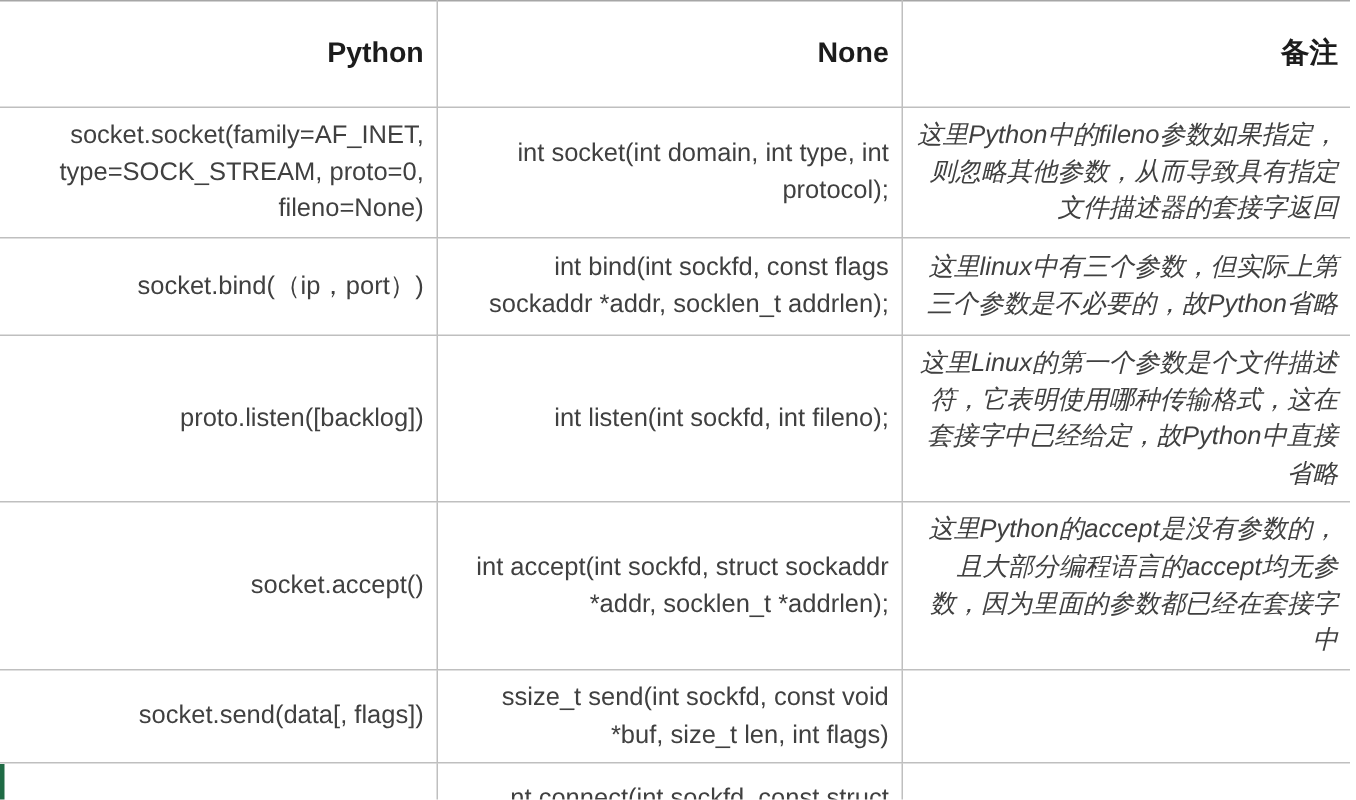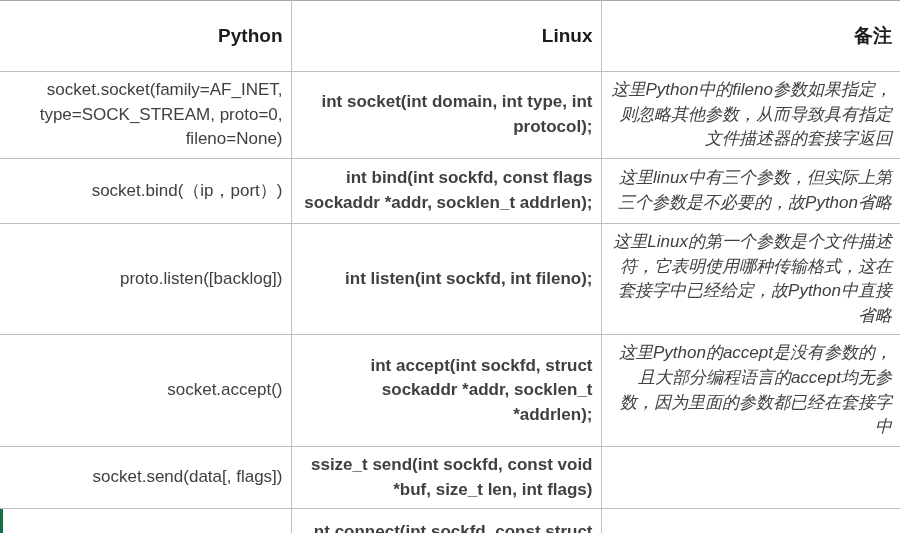--- a/index.html
+++ b/index.html
@@ -62,21 +62,21 @@
     color: #1c1c1c;
     border-top: 1px solid #a6a6a6;
   }
 
   table.api-table tbody td {
     font-size: 17px;
     color: #404040;
   }
 
   td.cell-python { font-size: 14.5px; }
-  td.cell-linux  { font-size: 14.5px; font-weight: bold; }
+  td.cell-linux  { font-size: 14.5px; }
   td.cell-note   { font-size: 14.5px; font-style: italic; }
 
   
   tr.row-accent > td:first-child {
     box-shadow: inset 3px 0 0 0 #1f6b45;
   }
 
   .r0 { height: 76px; }
   .r1 { height: 65px; }
   .r2 { height: 79px; }
@@ -91,21 +91,21 @@
 <div class="table-wrap">
   <table class="api-table">
     <colgroup>
       <col class="col-python">
       <col class="col-linux">
       <col class="col-note">
     </colgroup>
     <thead>
       <tr>
         <th>Python</th>
-        <th>Linux</th>
+        <th>None</th>
         <th>备注</th>
       </tr>
     </thead>
     <tbody>
       <tr class="r0">
         <td class="cell-python">socket.socket(family=AF_INET, type=SOCK_STREAM, proto=0, fileno=None)</td>
         <td class="cell-linux">int socket(int domain, int type, int protocol);</td>
         <td class="cell-note">这里Python中的fileno参数如果指定，则忽略其他参数，从而导致具有指定文件描述器的套接字返回</td>
       </tr>
       <tr class="r1">

